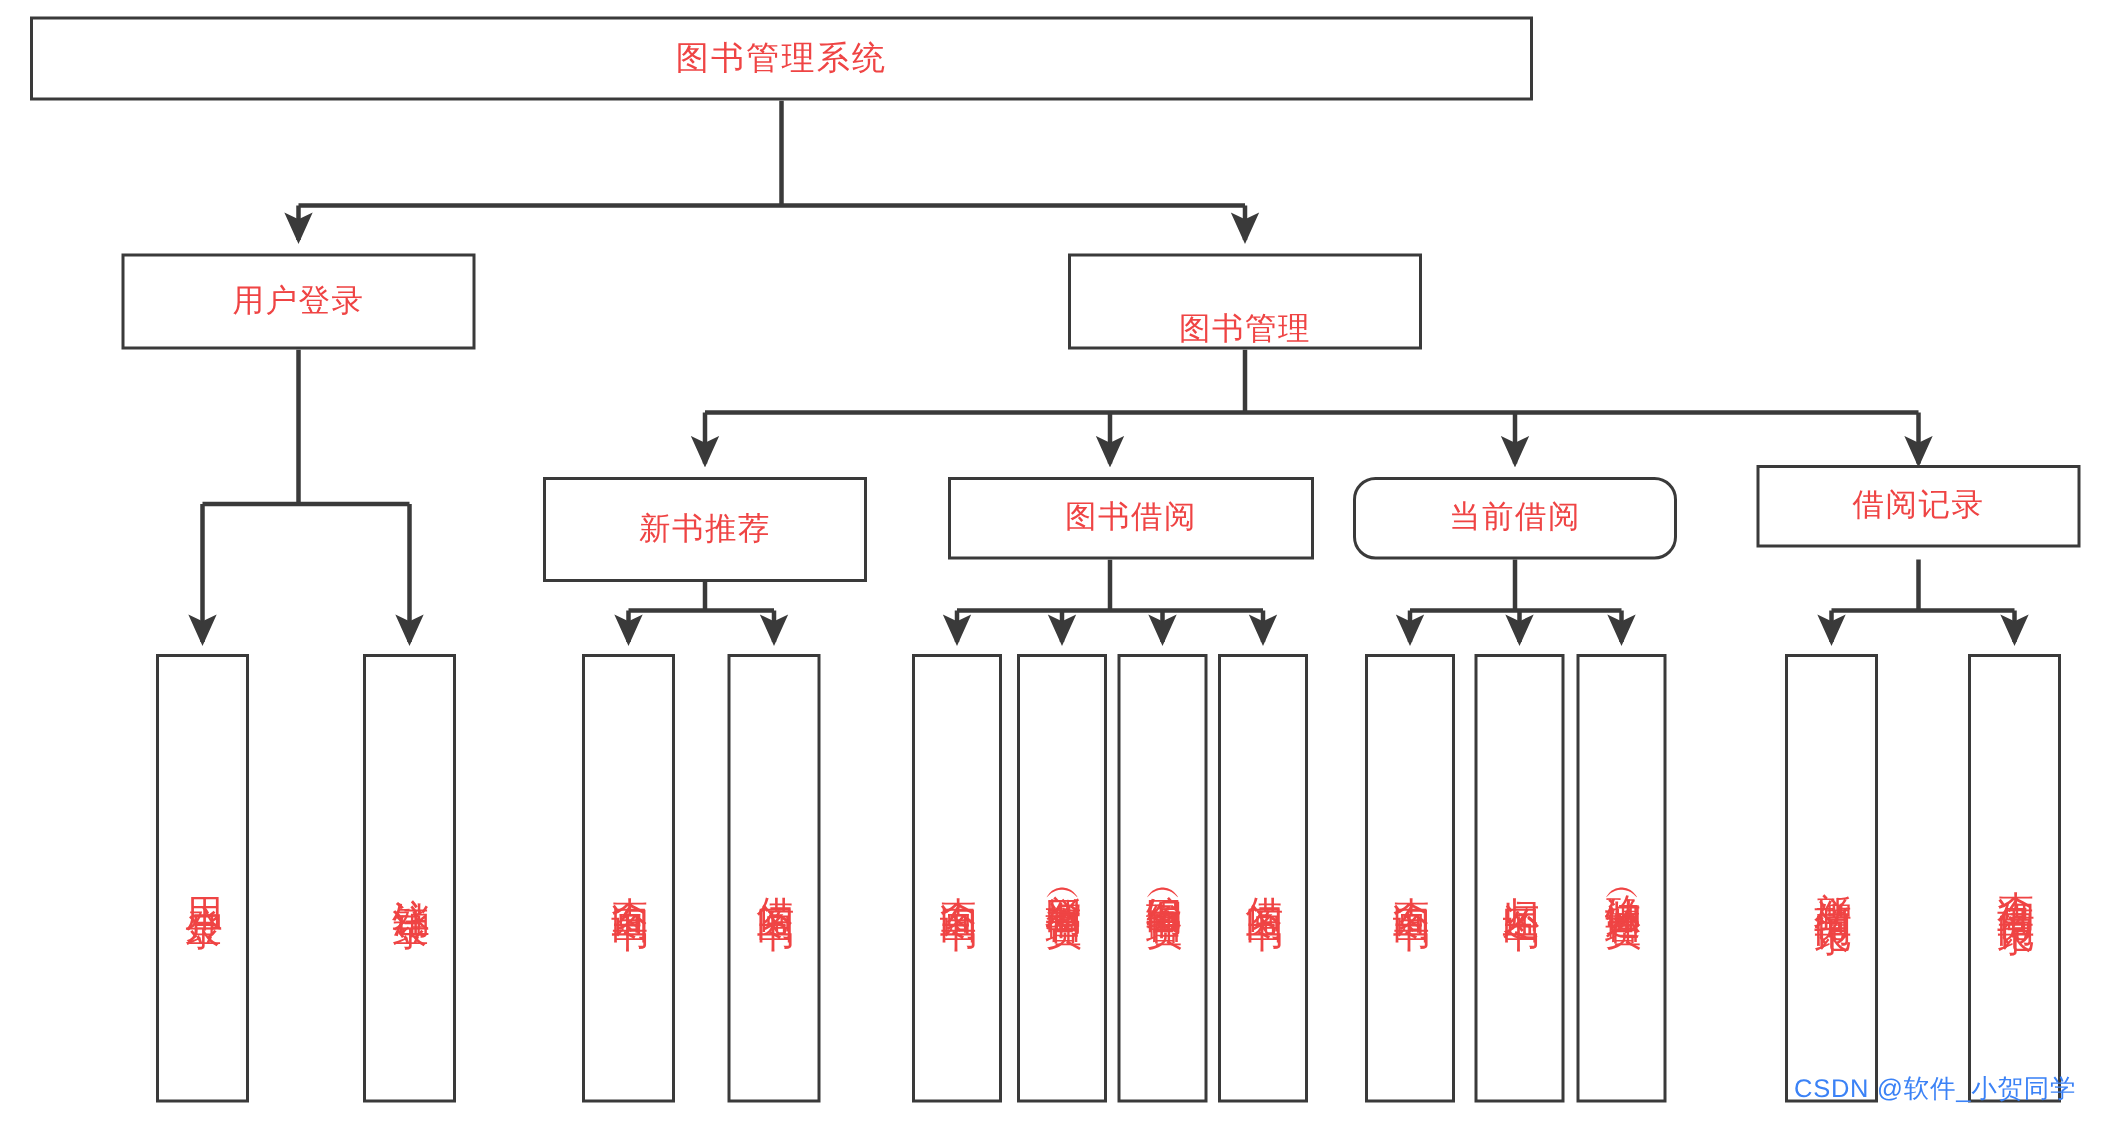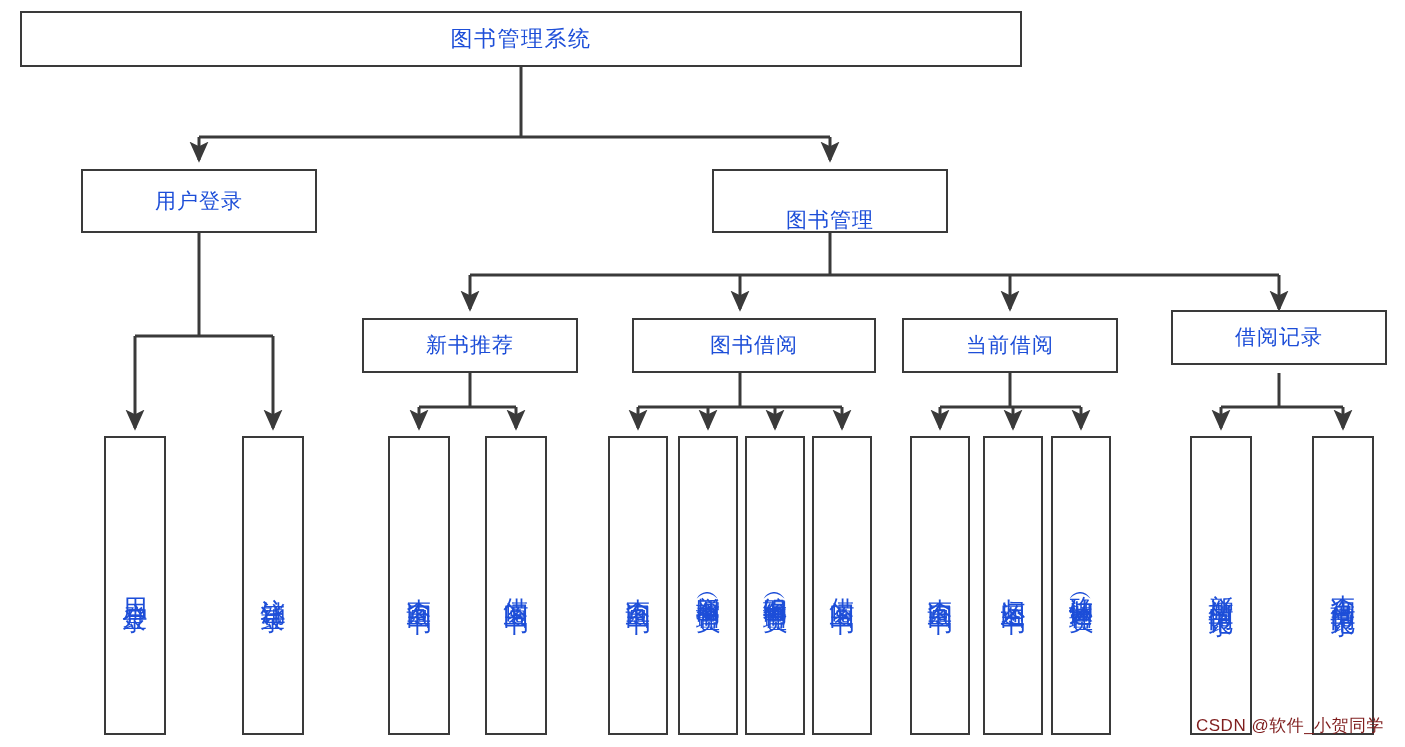--- a/index.html
+++ b/index.html
@@ -27,21 +27,21 @@
     pointer-events: none;
   }
   .node {
     position: absolute;
     box-sizing: border-box;
     background: #ffffff;
     border: 2px solid #3a3a3a;
     display: flex;
     align-items: center;
     justify-content: center;
-    color: #1d4ed8;
+    color: #ef4444;
     z-index: 2;
   }
   .node .label {
     display: block;
     text-align: center;
     line-height: 1.05;
   }
   
   .node.h .label {
     font-size: 21px;
@@ -64,21 +64,21 @@
     letter-spacing: 4px;
     line-height: 1;
     white-space: nowrap;
   }
   .node.v.long .label {
     font-size: 24px;
     letter-spacing: 2px;
   }
   .watermark {
     position: absolute;
-    color: #7f1d1d;
+    color: #3b82f6;
     font-size: 17px;
     white-space: nowrap;
     z-index: 5;
     letter-spacing: 0.5px;
   }
 </style>
 </head>
 <body>
 
 <div id="canvas">
@@ -137,27 +137,27 @@
     <span class="label">图书管理系统</span>
   </div>
 
   <div class="node h" style="left:81px; top:169px; width:236px; height:64px;">
     <span class="label">用户登录</span>
   </div>
   <div class="node h" style="left:712px; top:169px; width:236px; height:64px;align-items:flex-end;">
     <span class="label">图书管理</span>
   </div>
 
-  <div class="node h" style="left:362px; top:318px; width:216px; height:55px;">
+  <div class="node h" style="left:362px; top:318px; width:216px; height:70px;">
     <span class="label">新书推荐</span>
   </div>
   <div class="node h" style="left:632px; top:318px; width:244px; height:55px;">
     <span class="label">图书借阅</span>
   </div>
-  <div class="node h" style="left:902px; top:318px; width:216px; height:55px;">
+  <div class="node h" style="left:902px; top:318px; width:216px; height:55px;border-radius:15px;">
     <span class="label">当前借阅</span>
   </div>
   <div class="node h" style="left:1171px; top:310px; width:216px; height:55px;">
     <span class="label">借阅记录</span>
   </div>
 
   <div class="node v" style="left:104px; top:436px; width:62px; height:299px;">
     <span class="label">用户登录</span>
   </div>
   <div class="node v" style="left:242px; top:436px; width:62px; height:299px;">

